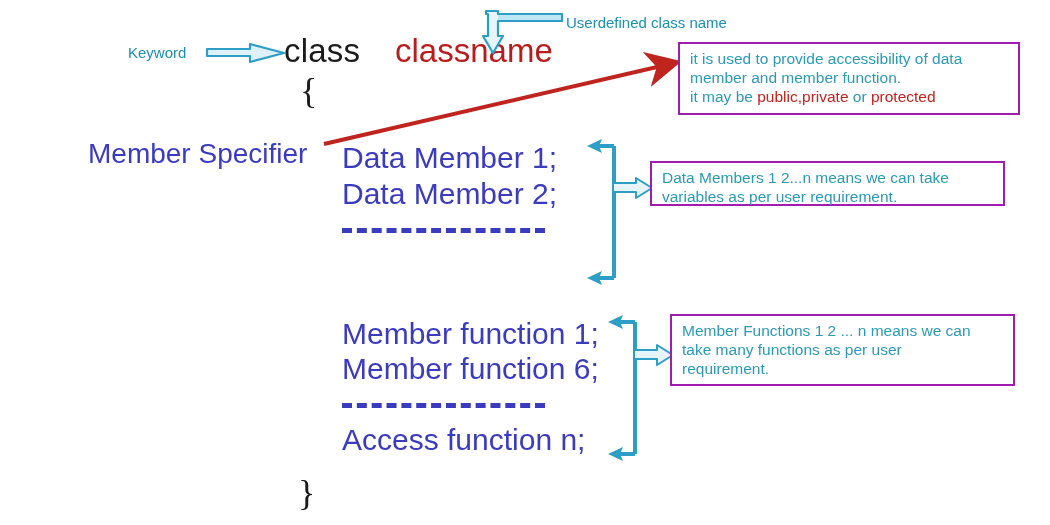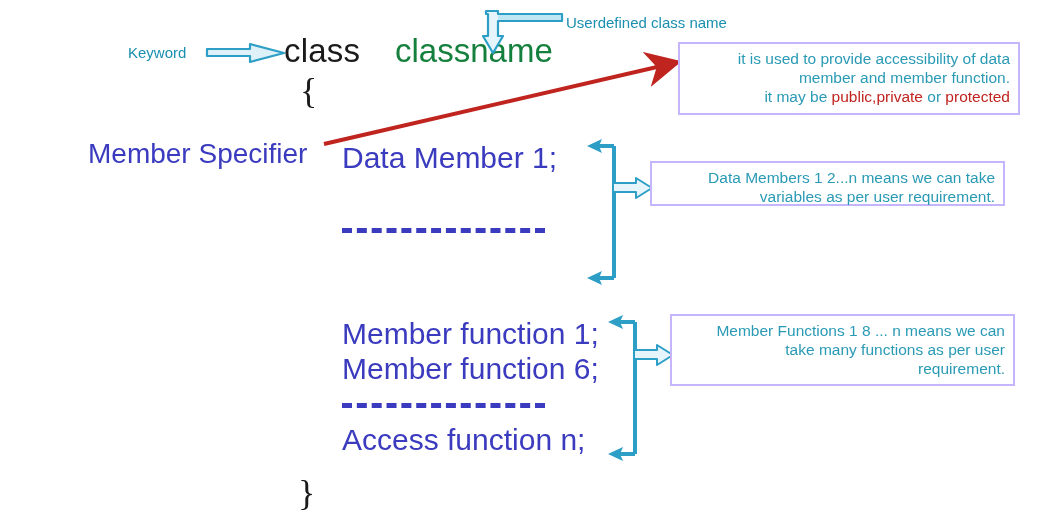--- a/index.html
+++ b/index.html
@@ -25,21 +25,21 @@
     letter-spacing: 0.2px;
     white-space: nowrap;
   }
   .brace {
     color: #1a1a1a;
     font-size: 36px;
     font-family: "Liberation Serif", serif;
     white-space: nowrap;
   }
   .ident-blue {
-    color: #15803d;
+    color: #b91c1c;
     font-size: 33px;
     font-family: "Liberation Sans", sans-serif;
     white-space: nowrap;
   }
   .member-line {
     color: #3b3bbf;
     font-size: 30px;
     font-family: "Liberation Sans", sans-serif;
     white-space: nowrap;
   }
@@ -53,25 +53,24 @@
   
   .teal-label {
     color: #1a8fb0;
     font-size: 15px;
     font-family: "Liberation Sans", sans-serif;
     white-space: nowrap;
   }
 
   
   .note-box {
-    border: 2px solid #c4b5fd;
+    border: 2px solid #a21caf;
     background: #ffffff;
     box-sizing: border-box;
     padding: 5px 8px 5px 10px;
-    text-align: right;
   }
   .note-text {
     color: #2a9ab5;
     font-size: 15.5px;
     line-height: 19px;
     font-family: "Liberation Sans", sans-serif;
     white-space: nowrap;
   }
   .hl-red { color: #c0241f; }
 
@@ -124,20 +123,21 @@
     </svg>
   </div>
 
   <div class="abs note-box" style="left:678px; top:42px; width:342px; height:73px;">
     <div class="note-text">it is used to provide accessibility of data</div>
     <div class="note-text">member and member function.</div>
     <div class="note-text"><span>it may be </span><span class="hl-red">public</span><span class="hl-red">,</span><span class="hl-red">private</span><span> or </span><span class="hl-red">protected</span></div>
   </div>
 
   <div class="abs member-line" style="left:342px; top:141px;">Data Member 1;</div>
+  <div class="abs member-line" style="left:342px; top:177px;">Data Member 2;</div>
   <div class="abs dashes" style="left:342px; top:228px; width:203px;"></div>
 
   <div class="abs" style="left:586px; top:138px;">
     <svg width="40" height="148" viewBox="0 0 40 148">
       <path d="M28,8 L28,140" stroke="#2d9fc6" stroke-width="4" fill="none"></path>
       <path d="M28,8 L6,8" stroke="#2d9fc6" stroke-width="4" fill="none"></path>
       <path d="M28,140 L6,140" stroke="#2d9fc6" stroke-width="4" fill="none"></path>
       <path d="M1,8 L16,1 L13,8 L16,15 Z" fill="#2d9fc6"></path>
       <path d="M1,140 L16,133 L13,140 L16,147 Z" fill="#2d9fc6"></path>
     </svg>
@@ -169,20 +169,20 @@
     </svg>
   </div>
 
   <div class="abs" style="left:633px; top:344px;">
     <svg width="42" height="22" viewBox="0 0 42 22">
       <path d="M1,6 L24,6 L24,1 L40,11 L24,21 L24,15 L1,15 Z" fill="#e6f4fb" stroke="#2d9fc6" stroke-width="2" stroke-linejoin="round"></path>
     </svg>
   </div>
 
   <div class="abs note-box" style="left:670px; top:314px; width:345px; height:72px;">
-    <div class="note-text">Member Functions 1 8 ... n means we can</div>
+    <div class="note-text">Member Functions 1 2 ... n means we can</div>
     <div class="note-text">take many functions as per user</div>
     <div class="note-text">requirement.</div>
   </div>
 
   <div class="abs brace" style="left:298px; top:472px;">}</div>
 
 </div>
 
 </body></html>

